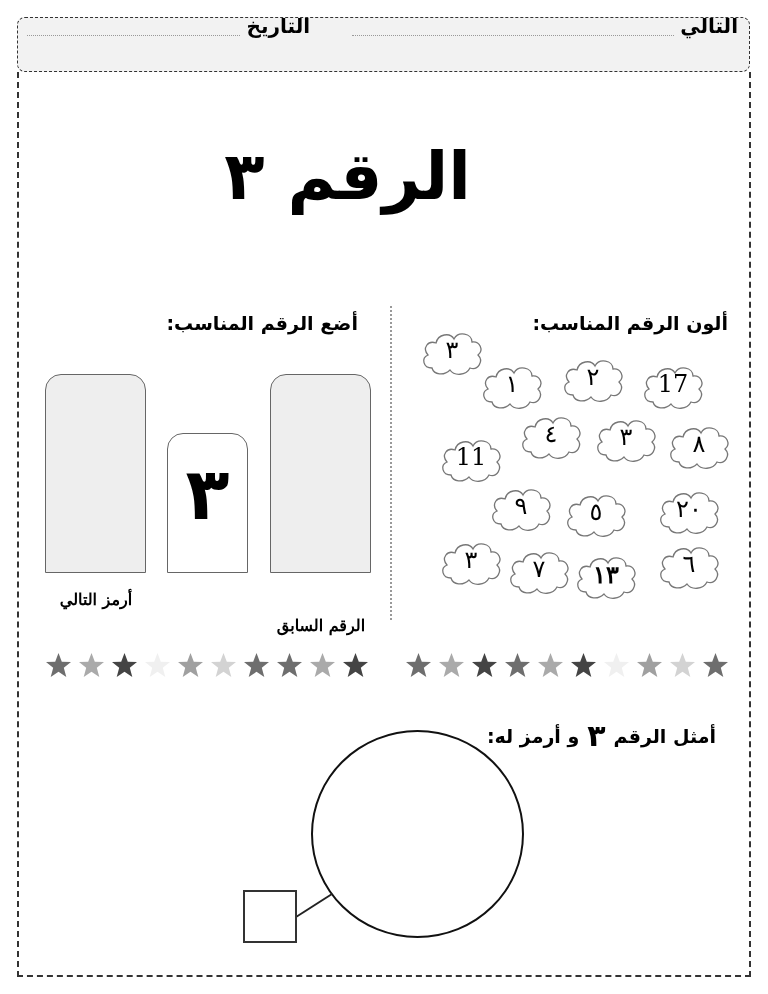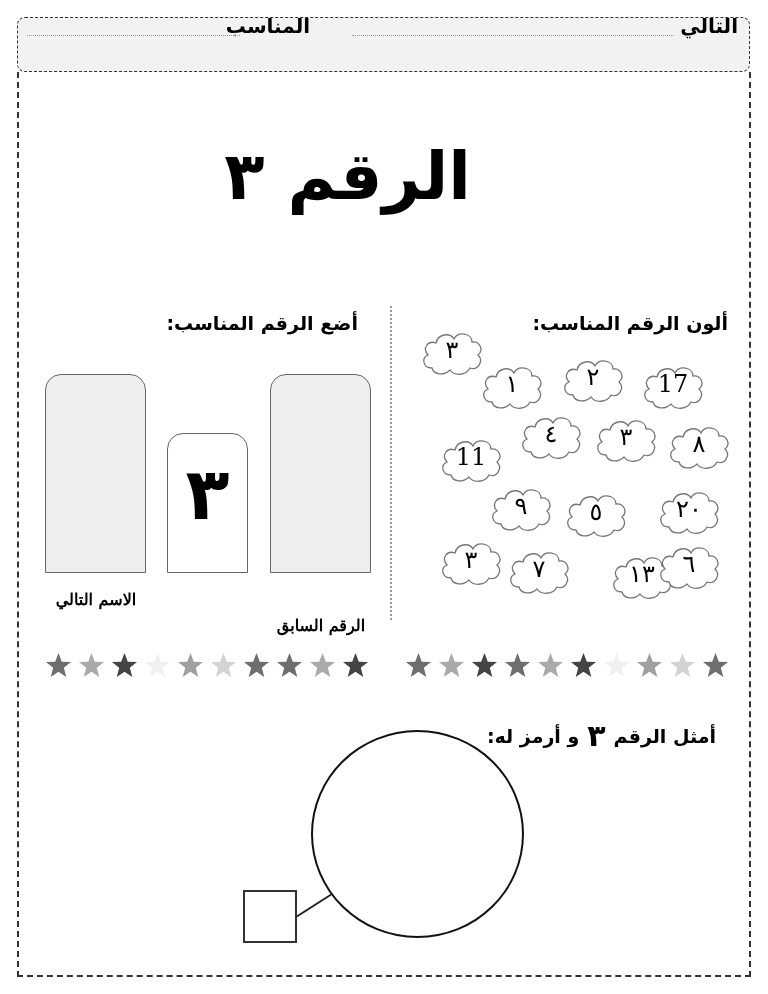--- a/index.html
+++ b/index.html
@@ -41,21 +41,21 @@
   .circle { left: 311px; top: 730px; width: 213px; height: 208px; border: 2px solid #111;
     border-radius: 50%; box-sizing: border-box; }
   .square { left: 243px; top: 890px; width: 54px; height: 53px; border: 2px solid #333; box-sizing: border-box; }
 </style>
 </head>
 <body>
 
 <div class="abs header-box"></div>
 <div class="abs hdr-label" style="right:30px;">التالي</div>
 <div class="abs hdr-line" style="left:352px; width:322px;"></div>
-<div class="abs hdr-label" style="right:458px;">المناسب</div>
+<div class="abs hdr-label" style="right:458px;">التاريخ</div>
 <div class="abs hdr-line" style="left:27px; width:213px;"></div>
 
 <div class="abs frame"></div>
 
 <div class="abs title">الرقم ٣</div>
 
 <div class="abs section-title" style="right:40px; top:312px;text-align:center;">ألون الرقم المناسب:</div>
 <div id="clouds">
     <div class="abs cloud" style="left: 420px; top: 328px;">
       <svg width="64" height="50">
@@ -128,21 +128,21 @@
         <path d="M12,40 C3,40 1,30 8,27 C2,20 8,12 16,15 C18,6 30,4 34,11 C38,3 52,5 52,14 C60,13 64,22 58,27 C64,33 58,43 50,40 C46,48 34,48 30,42 C24,48 14,47 12,40 Z" fill="#fff" stroke="#777" stroke-width="1.3"></path>
       </svg>
       <span>٣</span>
     </div>
     <div class="abs cloud" style="left: 507px; top: 547px;">
       <svg width="64" height="50">
         <path d="M12,40 C3,40 1,30 8,27 C2,20 8,12 16,15 C18,6 30,4 34,11 C38,3 52,5 52,14 C60,13 64,22 58,27 C64,33 58,43 50,40 C46,48 34,48 30,42 C24,48 14,47 12,40 Z" fill="#fff" stroke="#777" stroke-width="1.3"></path>
       </svg>
       <span>٧</span>
     </div>
-    <div class="abs cloud" style="left: 610px; top: 552px;">
+    <div class="abs cloud" style="left: 574px; top: 552px; font-weight: bold;">
       <svg width="64" height="50">
         <path d="M12,40 C3,40 1,30 8,27 C2,20 8,12 16,15 C18,6 30,4 34,11 C38,3 52,5 52,14 C60,13 64,22 58,27 C64,33 58,43 50,40 C46,48 34,48 30,42 C24,48 14,47 12,40 Z" fill="#fff" stroke="#777" stroke-width="1.3"></path>
       </svg>
       <span>١٣</span>
     </div>
     <div class="abs cloud" style="left: 657px; top: 542px;">
       <svg width="64" height="50">
         <path d="M12,40 C3,40 1,30 8,27 C2,20 8,12 16,15 C18,6 30,4 34,11 C38,3 52,5 52,14 C60,13 64,22 58,27 C64,33 58,43 50,40 C46,48 34,48 30,42 C24,48 14,47 12,40 Z" fill="#fff" stroke="#777" stroke-width="1.3"></path>
       </svg>
       <span>٦</span>
@@ -153,21 +153,21 @@
 
 <div class="abs section-title" style="right:410px; top:312px;">أضع الرقم المناسب:</div>
 
 <div class="abs slot" style="left:270px; top:374px; width:101px; height:199px;"></div>
 <div class="abs slot slot-mid" style="left:167px; top:433px; width:81px; height:140px;">
   <div class="slot-digit">٣</div>
 </div>
 <div class="abs slot" style="left:45px; top:374px; width:101px; height:199px;"></div>
 
 <div class="abs slot-label" style="left:262px; width:118px; top:584px;margin-top:32px;">الرقم السابق</div>
-<div class="abs slot-label" style="left:40px; width:112px; top:590px;">الاسم التالي</div>
+<div class="abs slot-label" style="left:40px; width:112px; top:590px;">أرمز التالي</div>
 
 <div class="abs stars" style="left:45px;" id="stars-left">
     <div class="star"><svg width="27" height="27">
         <path d="M13.5,1 L16.8,9.7 L26,10.1 L18.8,15.8 L21.3,25 L13.5,19.8 L5.7,25 L8.2,15.8 L1,10.1 L10.2,9.7 Z" fill="#6e6e6e"></path>
       </svg></div>
     <div class="star"><svg width="27" height="27">
         <path d="M13.5,1 L16.8,9.7 L26,10.1 L18.8,15.8 L21.3,25 L13.5,19.8 L5.7,25 L8.2,15.8 L1,10.1 L10.2,9.7 Z" fill="#aaaaaa"></path>
       </svg></div>
     <div class="star"><svg width="27" height="27">
         <path d="M13.5,1 L16.8,9.7 L26,10.1 L18.8,15.8 L21.3,25 L13.5,19.8 L5.7,25 L8.2,15.8 L1,10.1 L10.2,9.7 Z" fill="#444444"></path>

